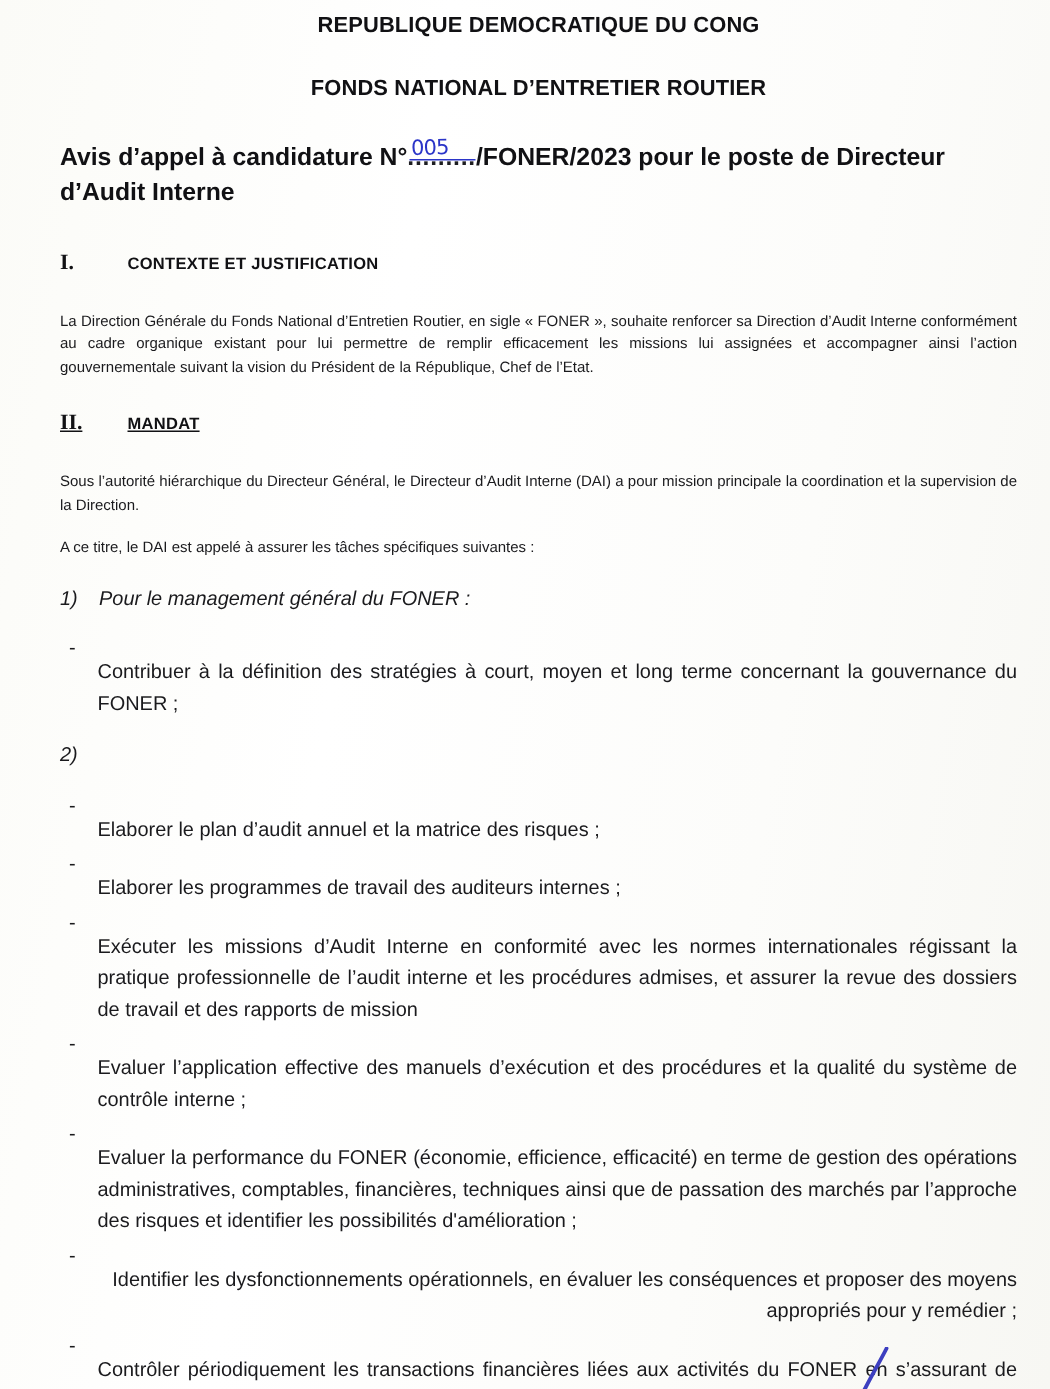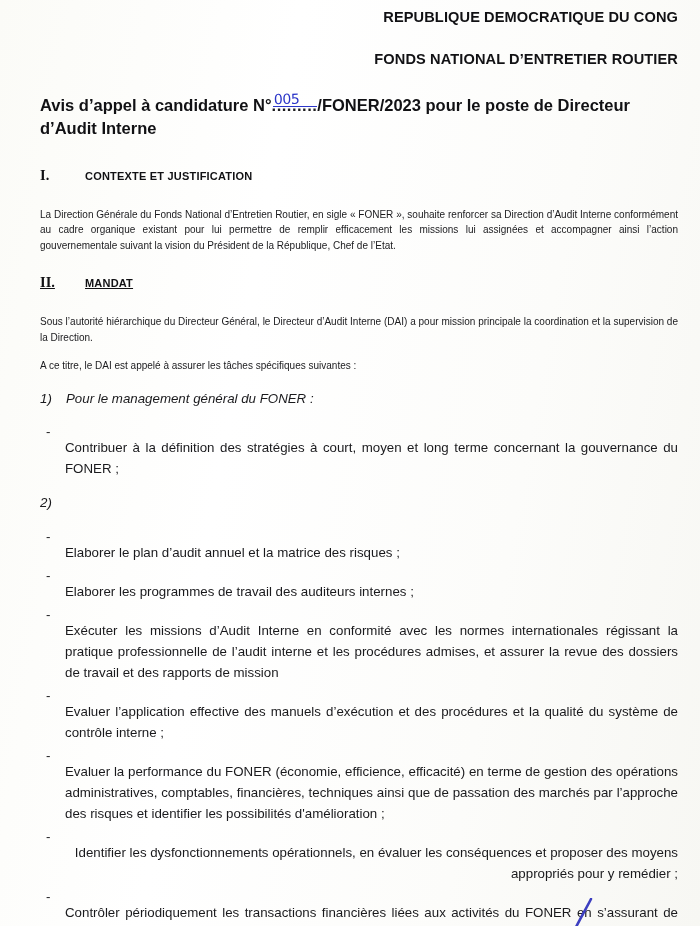--- a/index.html
+++ b/index.html
@@ -30,21 +30,21 @@
 
   .content {
     position: absolute;
     left: 40px;
     right: 22px;
     top: 0;
   }
 
   
   .org-head {
-    text-align: right;
+    text-align: center;
     font-weight: bold;
     font-size: 14.6px;
     letter-spacing: 0.1px;
     color: #111114;
   }
   #head-republique { margin-top: 9px; }
   #head-fonds { margin-top: 26px; }
 
   
   .doc-title {

